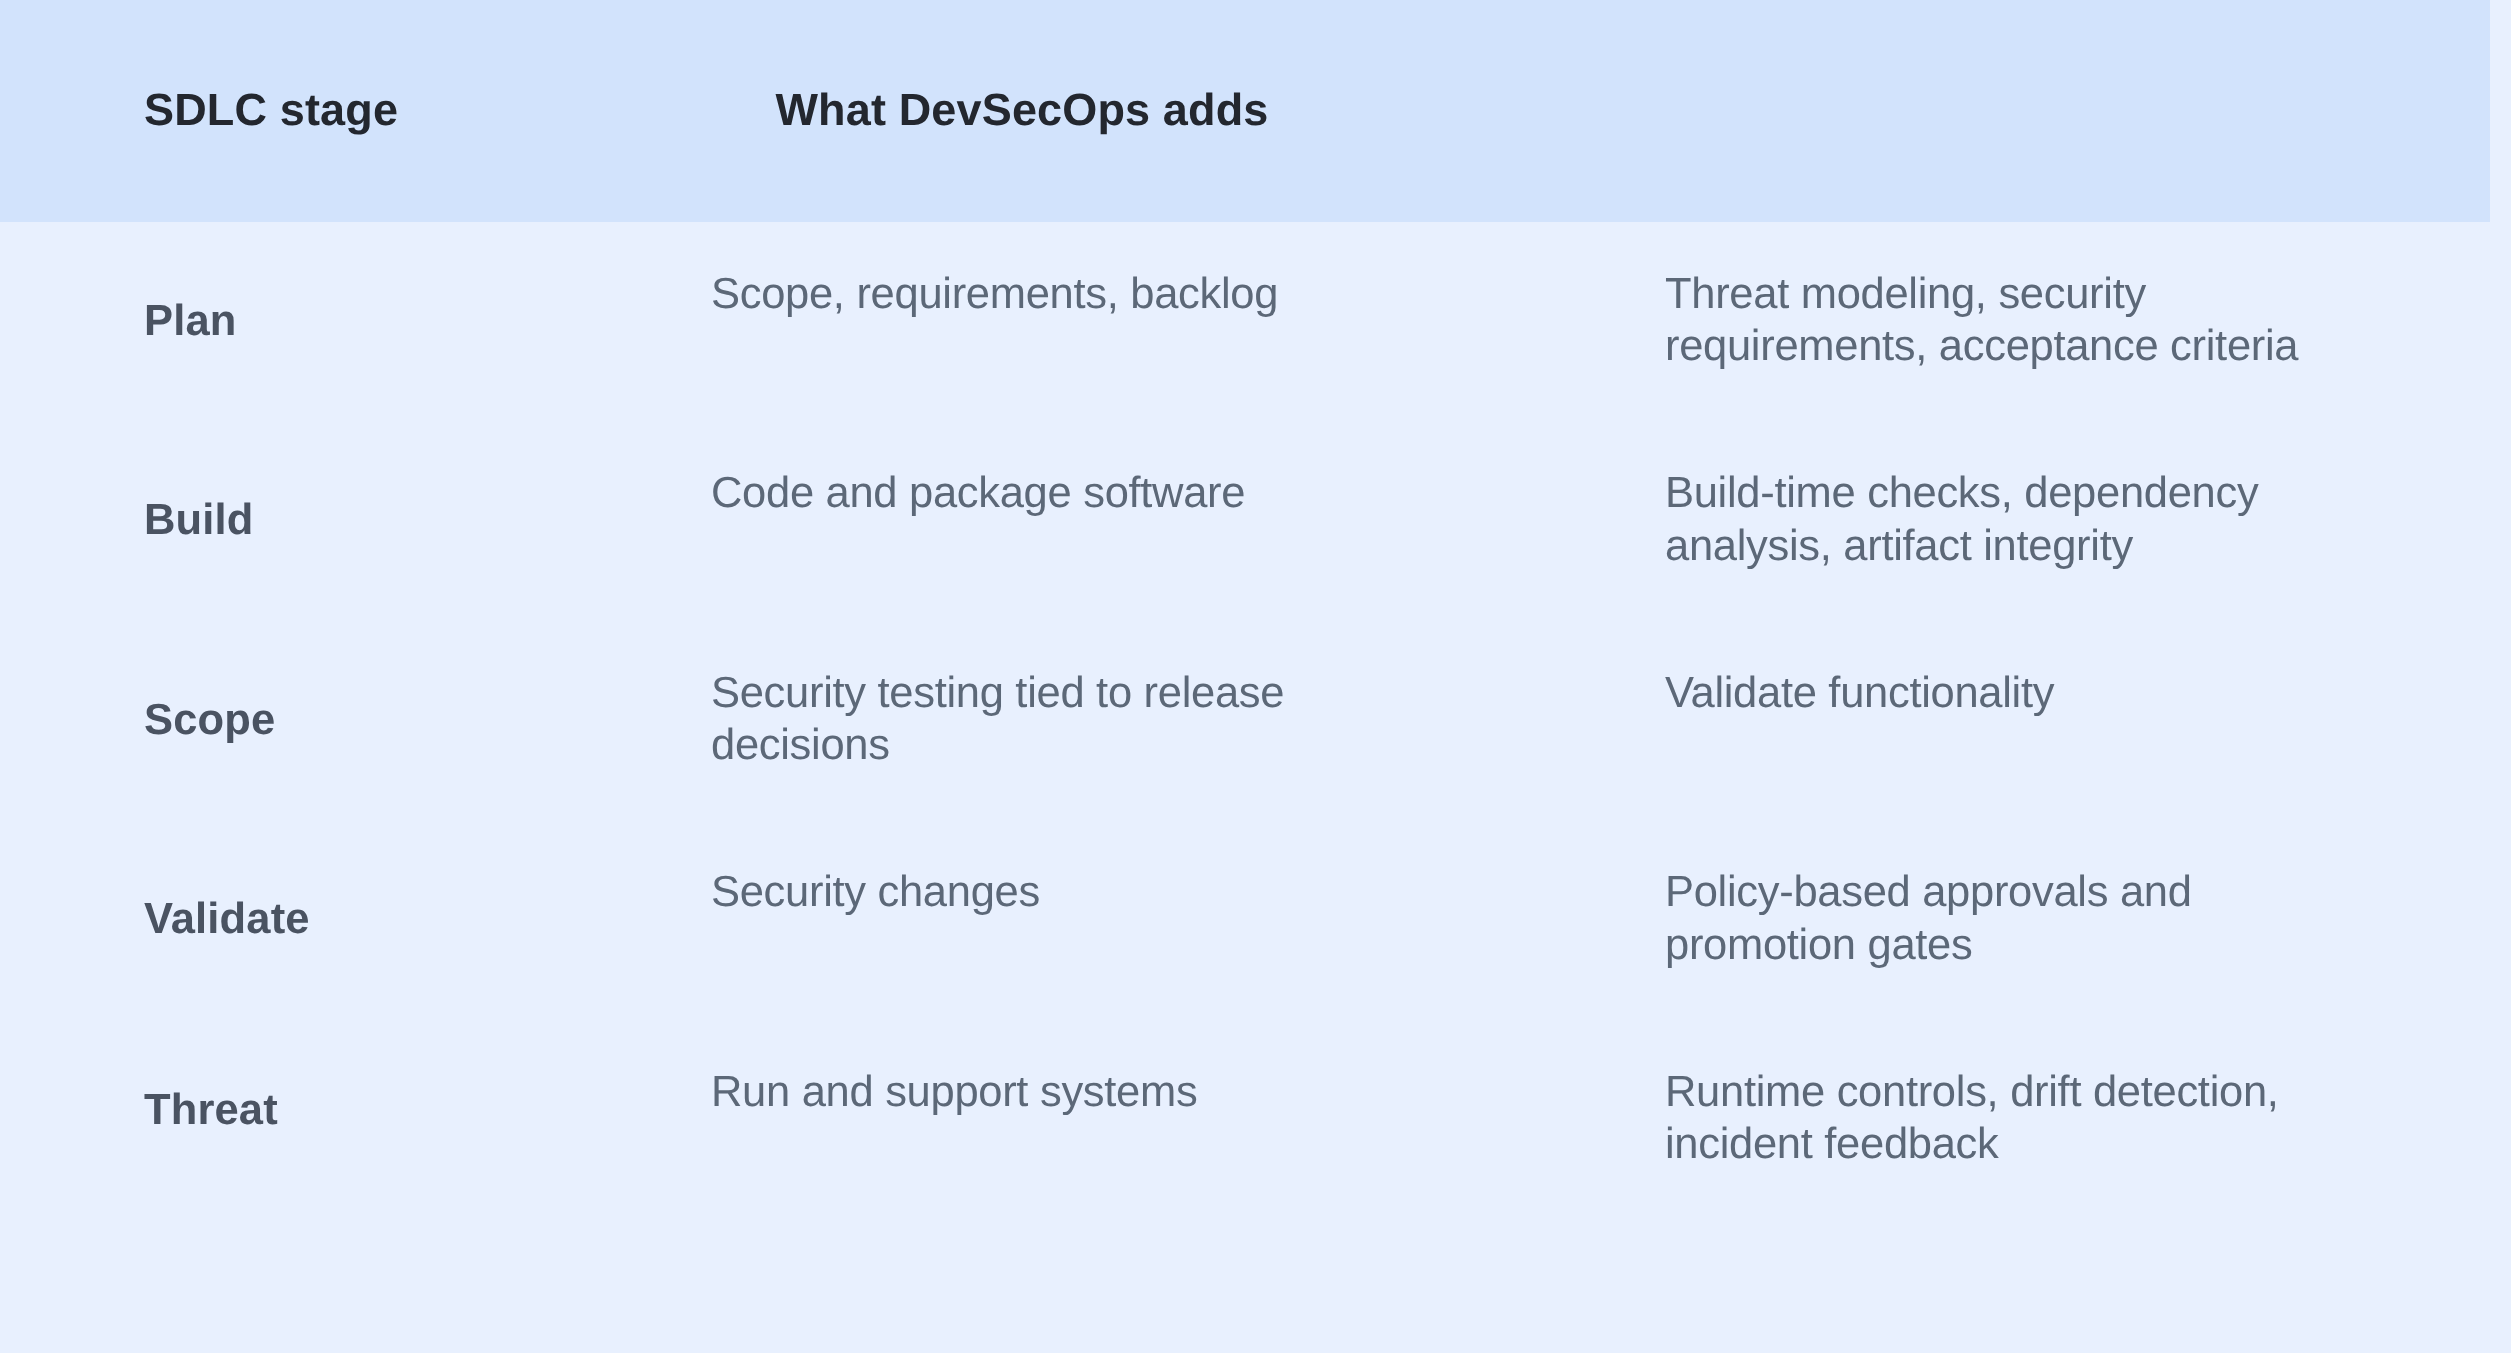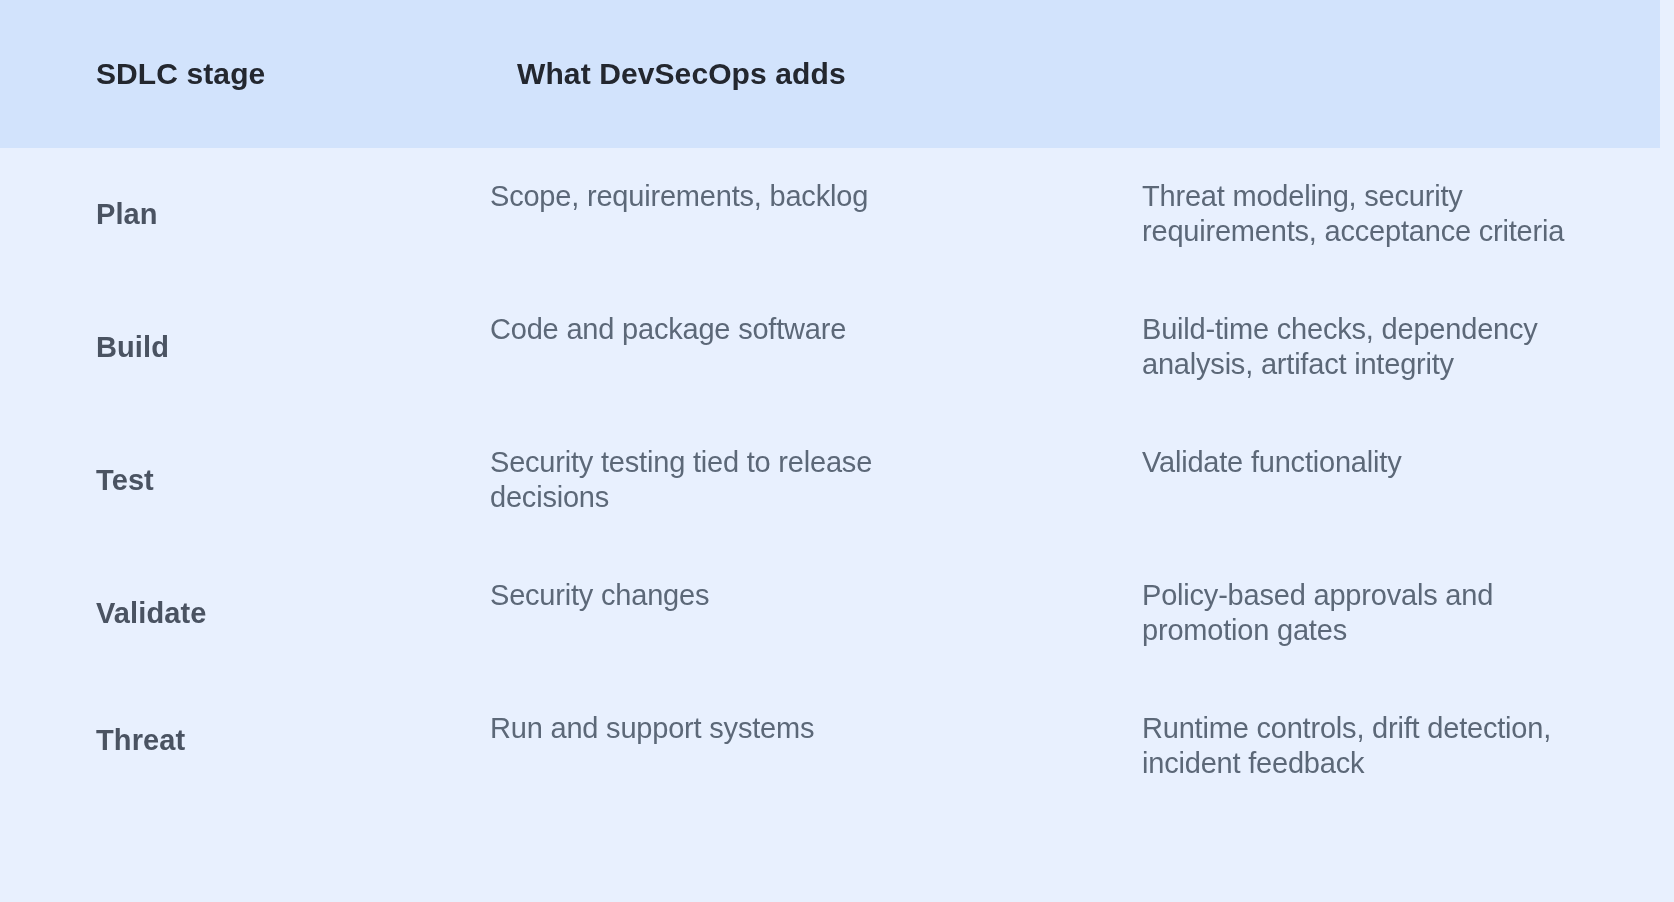--- a/index.html
+++ b/index.html
@@ -32,21 +32,20 @@
     white-space: nowrap;
   }
   .header-cell.c1 { padding-left: 96px; }
   .header-cell.c2 { padding-left: 137px; }
   .header-cell.c3 { padding-left: 137px; }
   .body-row {
     height: 133px;
     flex: 0 0 133px;
     display: grid;
     grid-template-columns: 380px 636px 1fr;
-    gap: 16px;
   }
   .body-row.last { height: 120px; flex: 0 0 120px; }
   .cell-stage {
     display: flex;
     align-items: center;
     padding-left: 96px;
     font-size: 29px;
     font-weight: 700;
     color: #4a5362;
     letter-spacing: 0.1px;
@@ -79,21 +78,21 @@
   </div>
 
   <div class="body-row">
     <div class="cell-stage">Build</div>
     <div class="cell-text">Code and package software</div>
     <div class="cell-text">Build-time checks, dependency
 analysis, artifact integrity</div>
   </div>
 
   <div class="body-row">
-    <div class="cell-stage">Test</div>
+    <div class="cell-stage">Scope</div>
     <div class="cell-text">Security testing tied to release
 decisions</div>
     <div class="cell-text">Validate functionality</div>
   </div>
 
   <div class="body-row">
     <div class="cell-stage">Validate</div>
     <div class="cell-text">Security changes</div>
     <div class="cell-text">Policy-based approvals and
 promotion gates</div>

